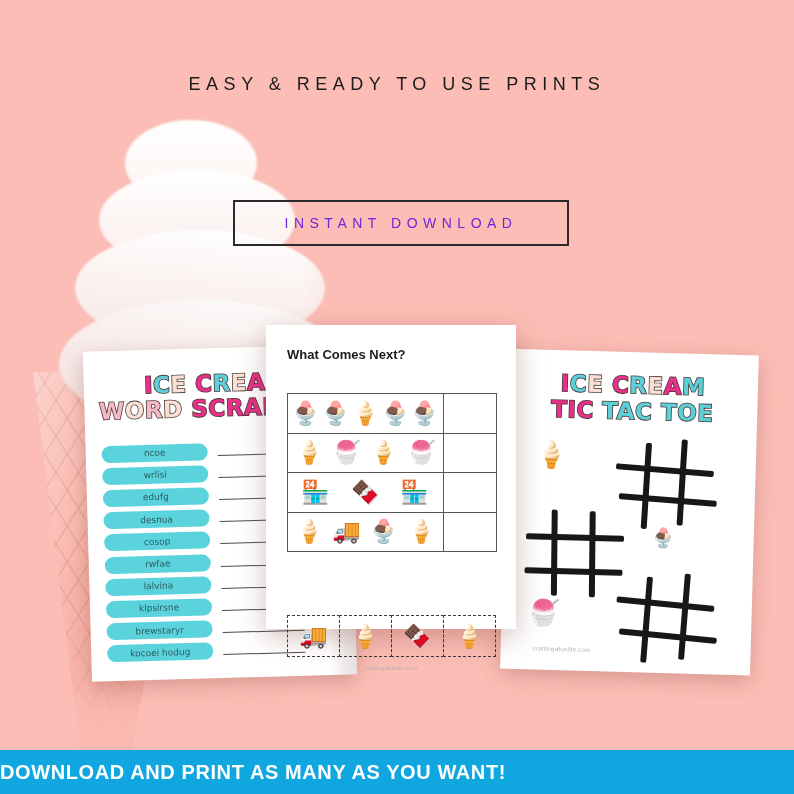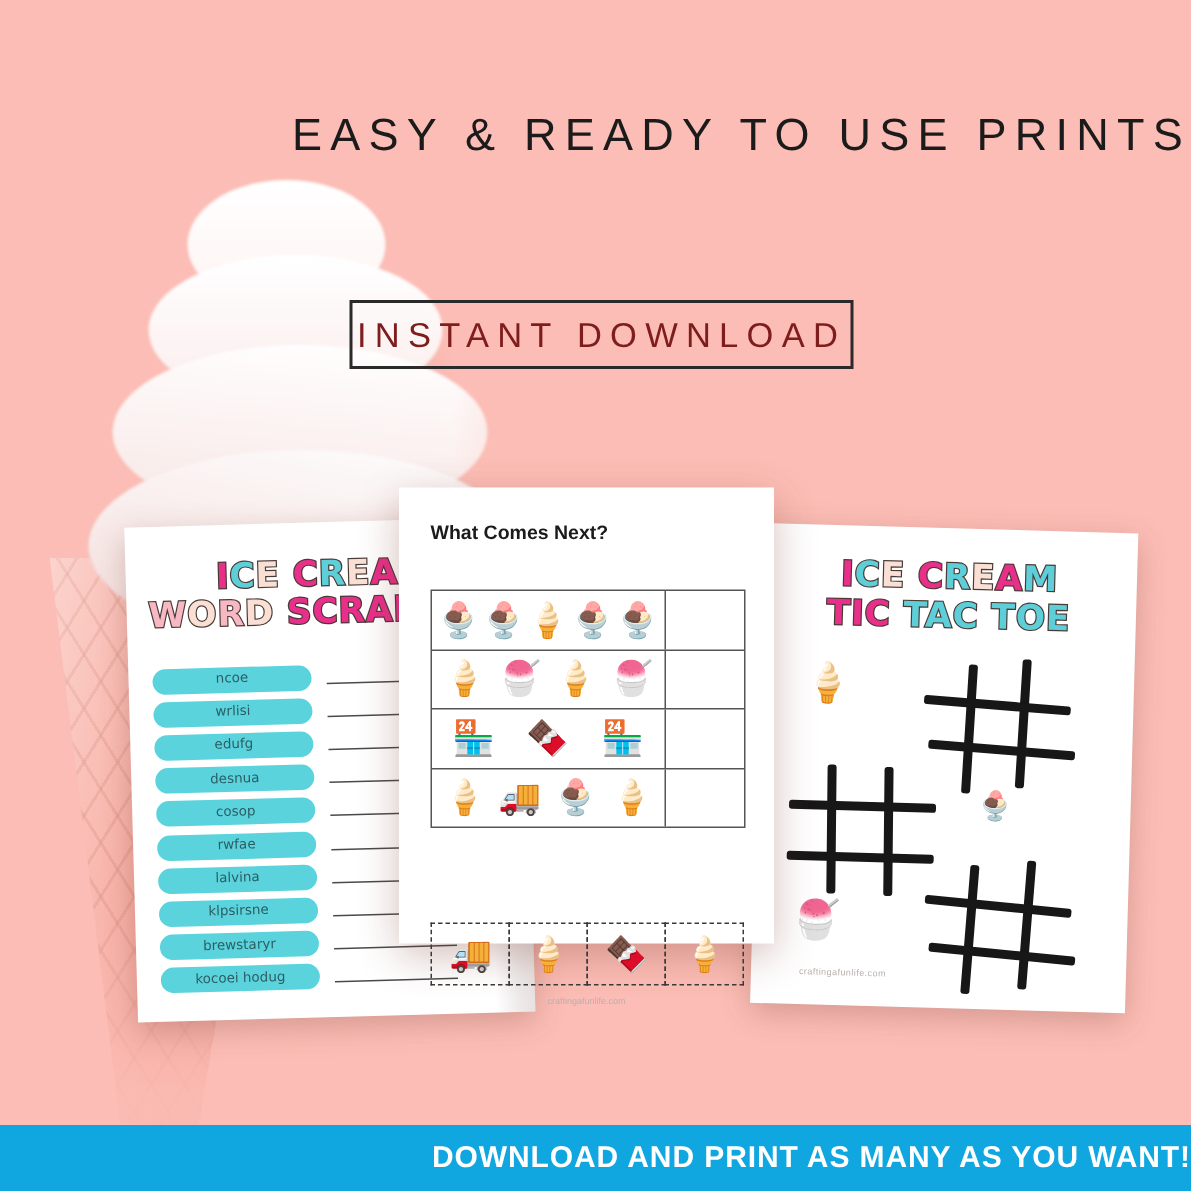--- a/index.html
+++ b/index.html
@@ -39,37 +39,37 @@
     position:absolute;left:0;top:0;width:794px;height:760px;
     background:linear-gradient(90deg, rgba(251,189,181,0) 0%, rgba(251,189,181,0) 38%, rgba(251,189,181,.85) 52%, #fbbdb5 62%);
   }
   .photo-fade2{
     position:absolute;left:0;top:0;width:794px;height:760px;
     background:linear-gradient(180deg, rgba(251,189,181,.55) 0%, rgba(251,189,181,0) 14%, rgba(251,189,181,0) 78%, rgba(251,189,181,.9) 96%);
   }
 
   
   .eyebrow{
-    position:absolute;left:0;right:0;top:74px;text-align:right;
-    font-size:30px;letter-spacing:5.5px;color:#1b1b1b;font-weight:400;
+    position:absolute;left:0;right:0;top:74px;text-align:center;
+    font-size:18px;letter-spacing:5.5px;color:#1b1b1b;font-weight:400;
   }
   .main-title{
     position:absolute;left:0;right:0;top:112px;text-align:center;
     font-size:43px;letter-spacing:1.4px;color:#111;font-weight:bold;
   }
   .dl-box{
     position:absolute;left:233px;top:200px;width:332px;height:42px;
     border:2px solid #2a2a2a;display:flex;align-items:center;justify-content:center;
   }
-  .dl-box span{font-size:23px;letter-spacing:5.5px;color:#7f1d1d;}
+  .dl-box span{font-size:14px;letter-spacing:5.5px;color:#6d28d9;}
 
   
   .banner{
     position:absolute;left:0;bottom:0;width:794px;height:44px;background:#10a7e0;
-    display:flex;align-items:center;justify-content:flex-end;
+    display:flex;align-items:center;justify-content:flex-start;
   }
   .banner span{color:#fff;font-size:20px;font-weight:bold;letter-spacing:.6px;}
 
   
   .sheet{position:absolute;background:#fff;box-shadow:0 6px 20px rgba(120,60,50,.28);}
   .sheet-left{left:92px;top:348px;width:265px;height:330px;transform:rotate(-1.6deg);transform-origin:50% 100%;}
   .sheet-right{left:500px;top:352px;width:250px;height:320px;transform:rotate(1.6deg);transform-origin:50% 100%;}
   .sheet-mid{left:266px;top:325px;width:250px;height:304px;box-shadow:0 8px 26px rgba(120,60,50,.33);}
   .curl{
     position:absolute;right:0;top:0;width:26px;height:100%;

